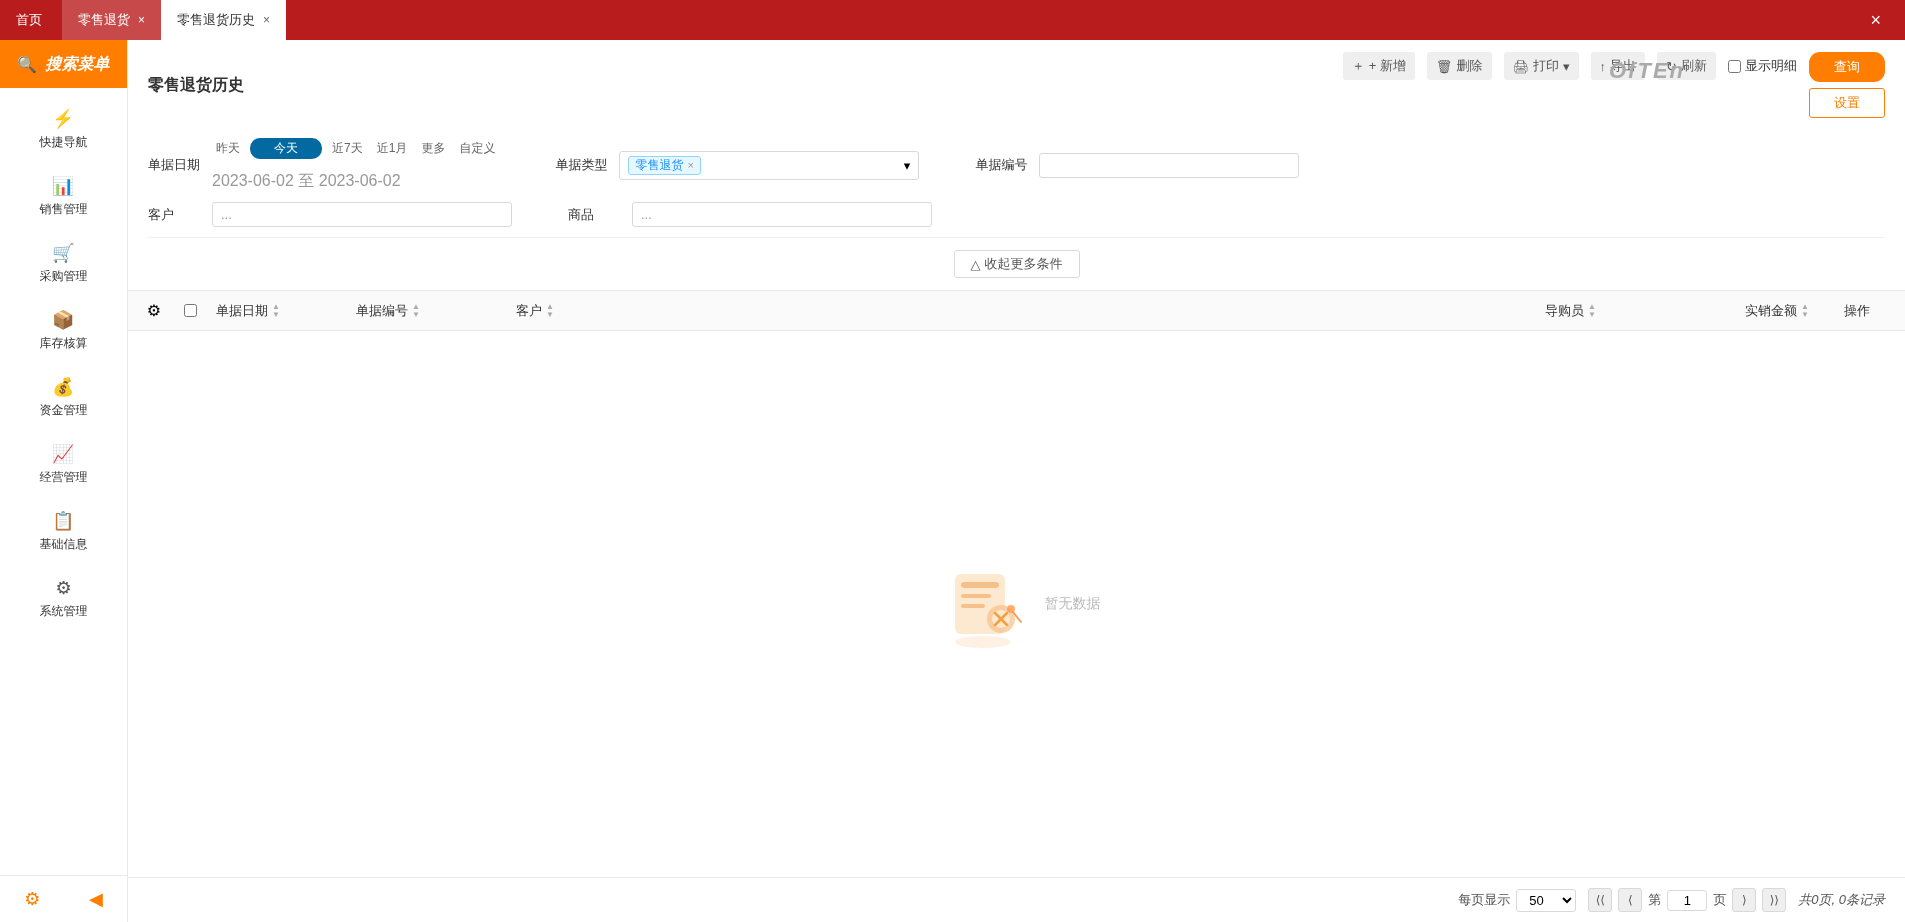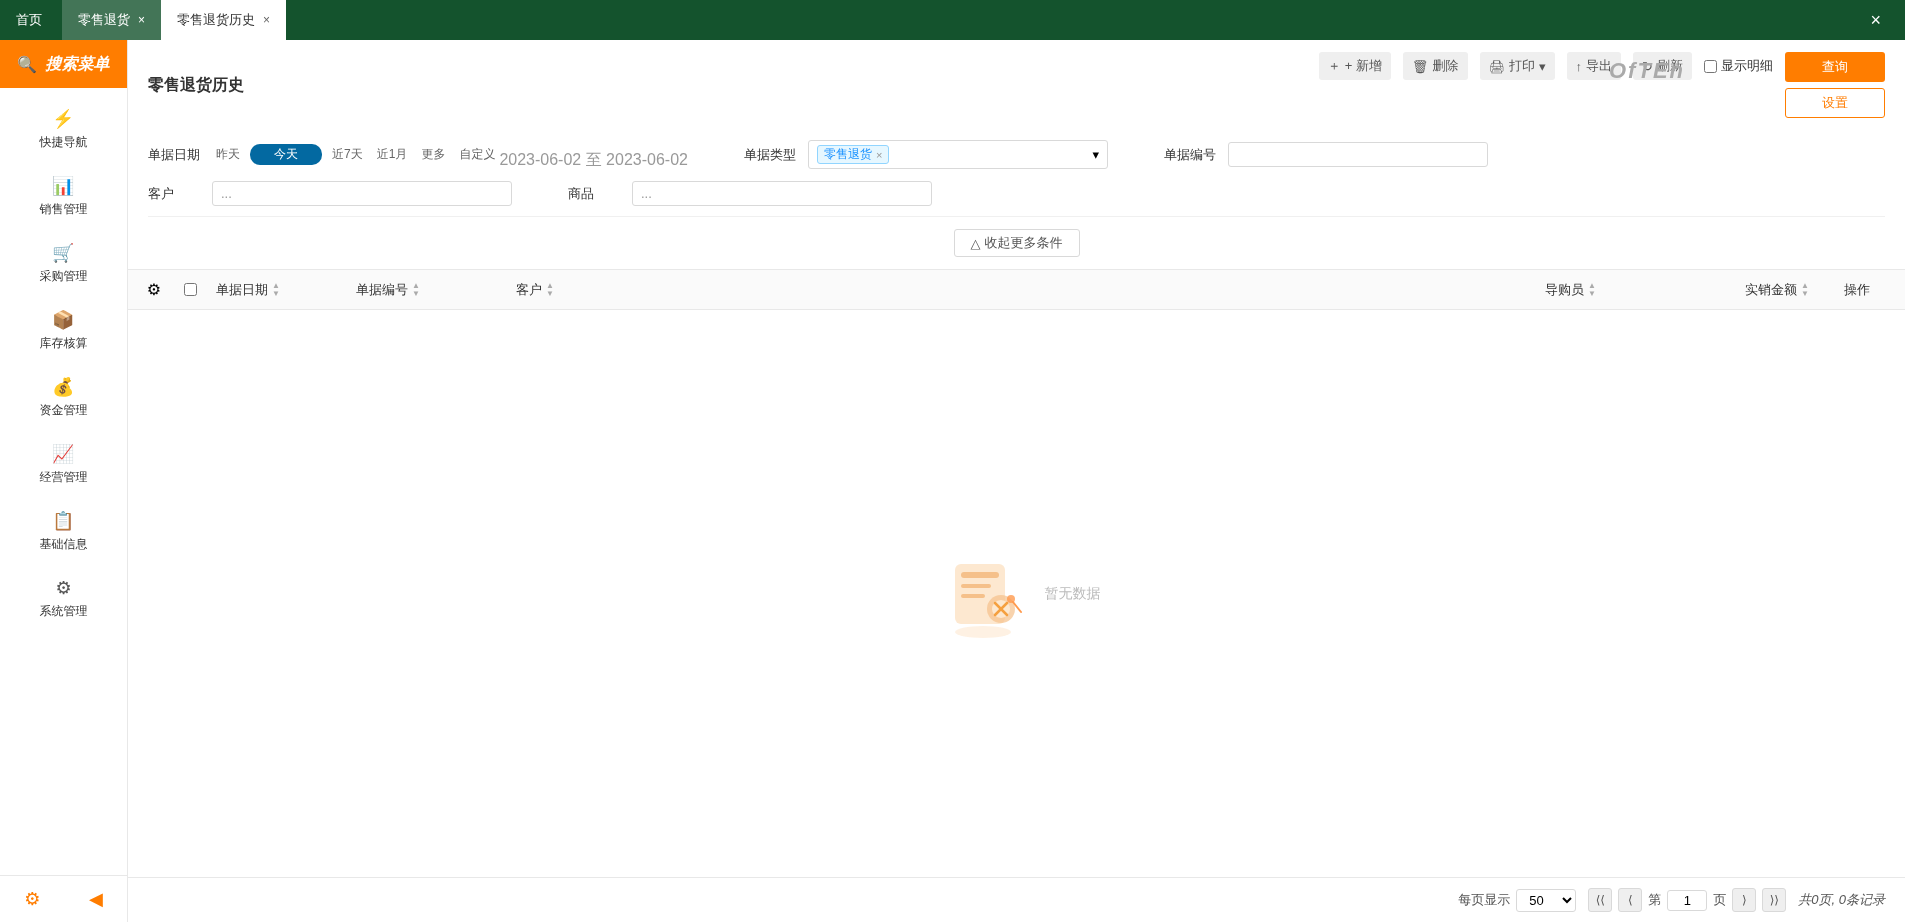--- a/index.html
+++ b/index.html
@@ -1,21 +1,21 @@
 <!DOCTYPE html>
 <html><head>
   <meta charset="utf-8">
   <style>
     * { box-sizing: border-box; margin: 0; padding: 0; font-family: 'Microsoft YaHei', Arial, sans-serif; }
     body { width: 1905px; height: 922px; overflow: hidden; display: flex; flex-direction: column; background: #f5f5f5; }
 
     
     .top-bar {
       height: 40px;
-      background: #14532d;
+      background: #b91c1c;
       display: flex;
       align-items: center;
       flex-shrink: 0;
     }
     .top-bar-tabs {
       display: flex;
       align-items: center;
       flex: 1;
       height: 100%;
     }
@@ -170,29 +170,29 @@
       cursor: pointer;
       padding: 4px 8px;
       border: 1px solid transparent;
       border-radius: 3px;
     }
     .btn-query {
       background: #ff7d00;
       color: #fff;
       border: none;
       padding: 6px 20px;
-      border-radius: 3px;
+      border-radius: 11px;
       font-size: 13px;
       cursor: pointer;
     }
     .btn-setting {
       background: #fff;
       color: #ff7d00;
       border: 1px solid #ff7d00;
-      padding: 5px 36px;
+      padding: 5px 24px;
       border-radius: 3px;
       font-size: 13px;
       cursor: pointer;
     }
     .query-btns {
       display: flex;
       flex-direction: column;
       gap: 6px;
     }
     .checkbox-label {
@@ -546,21 +546,21 @@
             <button class="btn-setting">设置</button>
           </div>
         </div>
       </div>
 
       <div class="filter-area">
         <div class="filter-row">
 
           <div class="filter-item">
             <span class="filter-label">单据日期</span>
-            <div style="display:flex; flex-direction:row;">
+            <div style="display:flex; flex-direction:column;">
               <div class="filter-date-group">
                 <span class="date-option">昨天</span>
                 <span class="date-option active">今天</span>
                 <span class="date-option">近7天</span>
                 <span class="date-option">近1月</span>
                 <span class="date-option">更多</span>
                 <span class="date-option">自定义</span>
               </div>
               <span class="date-range">2023-06-02 至 2023-06-02</span>
             </div>

